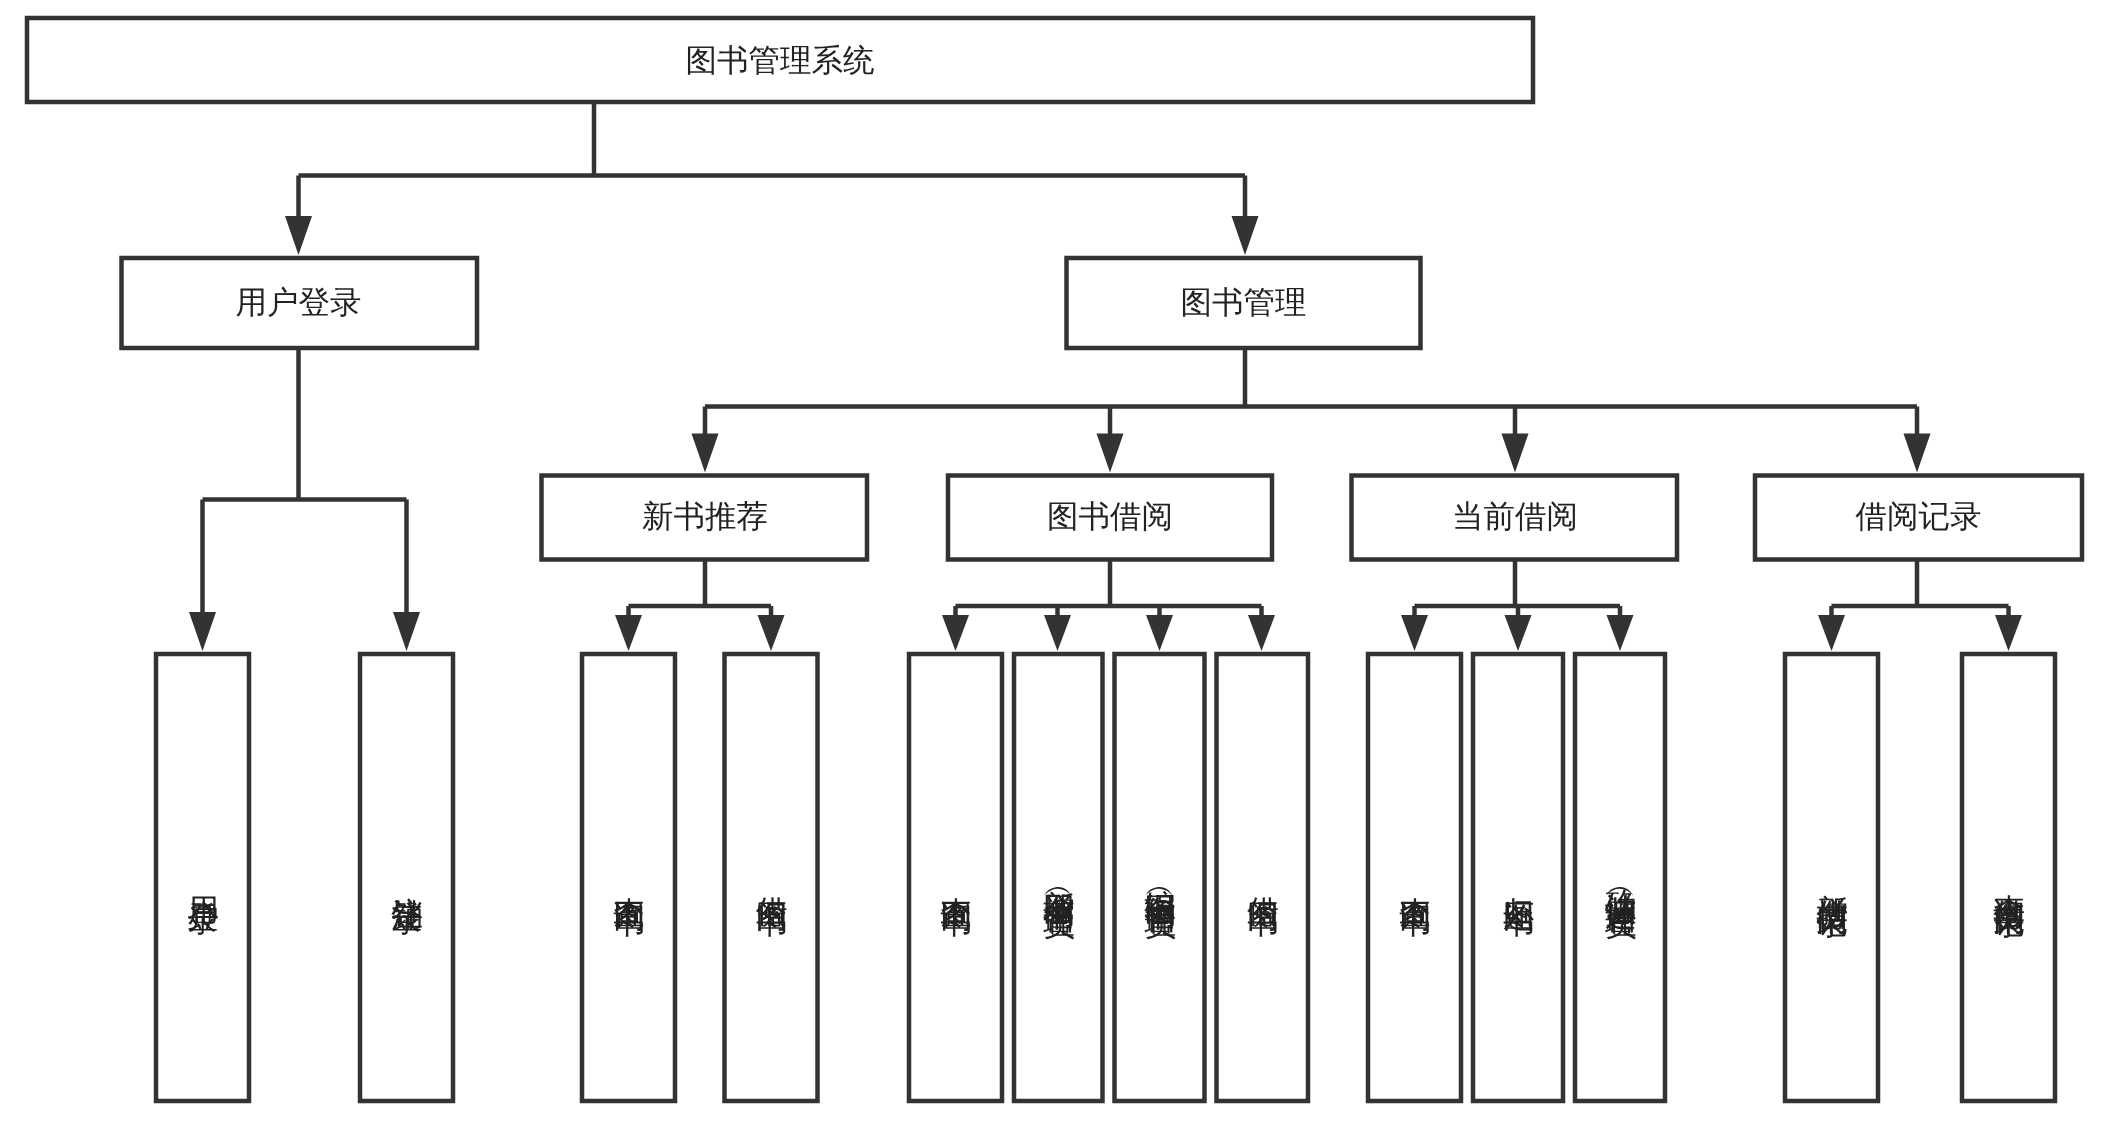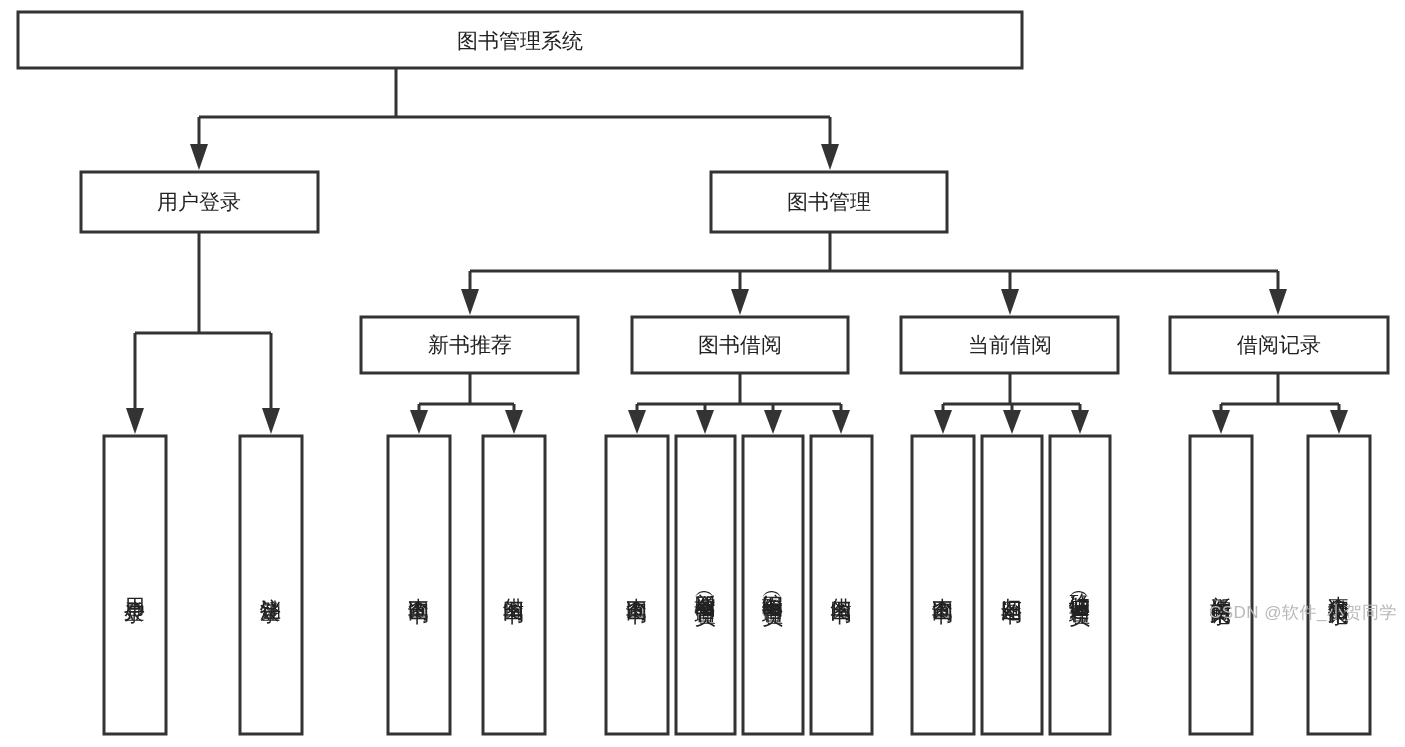--- a/index.html
+++ b/index.html
@@ -199,14 +199,13 @@
   <div class="leaf-label-wrap" style="left:743px; top:436px; width:60px; height:298px;">编辑图书（管理员）</div>
   <div class="leaf-label-wrap" style="left:811px; top:436px; width:61px; height:298px;">借阅图书</div>
 
   <div class="leaf-label-wrap" style="left:912px; top:436px; width:62px; height:298px;">查询图书</div>
   <div class="leaf-label-wrap" style="left:982px; top:436px; width:60px; height:298px;">归还图书</div>
   <div class="leaf-label-wrap" style="left:1050px; top:436px; width:60px; height:298px;">确认归还（管理员）</div>
 
   <div class="leaf-label-wrap" style="left:1190px; top:436px; width:62px; height:298px;">新增借阅记录</div>
   <div class="leaf-label-wrap" style="left:1308px; top:436px; width:62px; height:298px;">查询借阅记录</div>
 
-  <div class="watermark">CSDN @软件_小贺同学</div>
 </div>
 
 </body></html>

